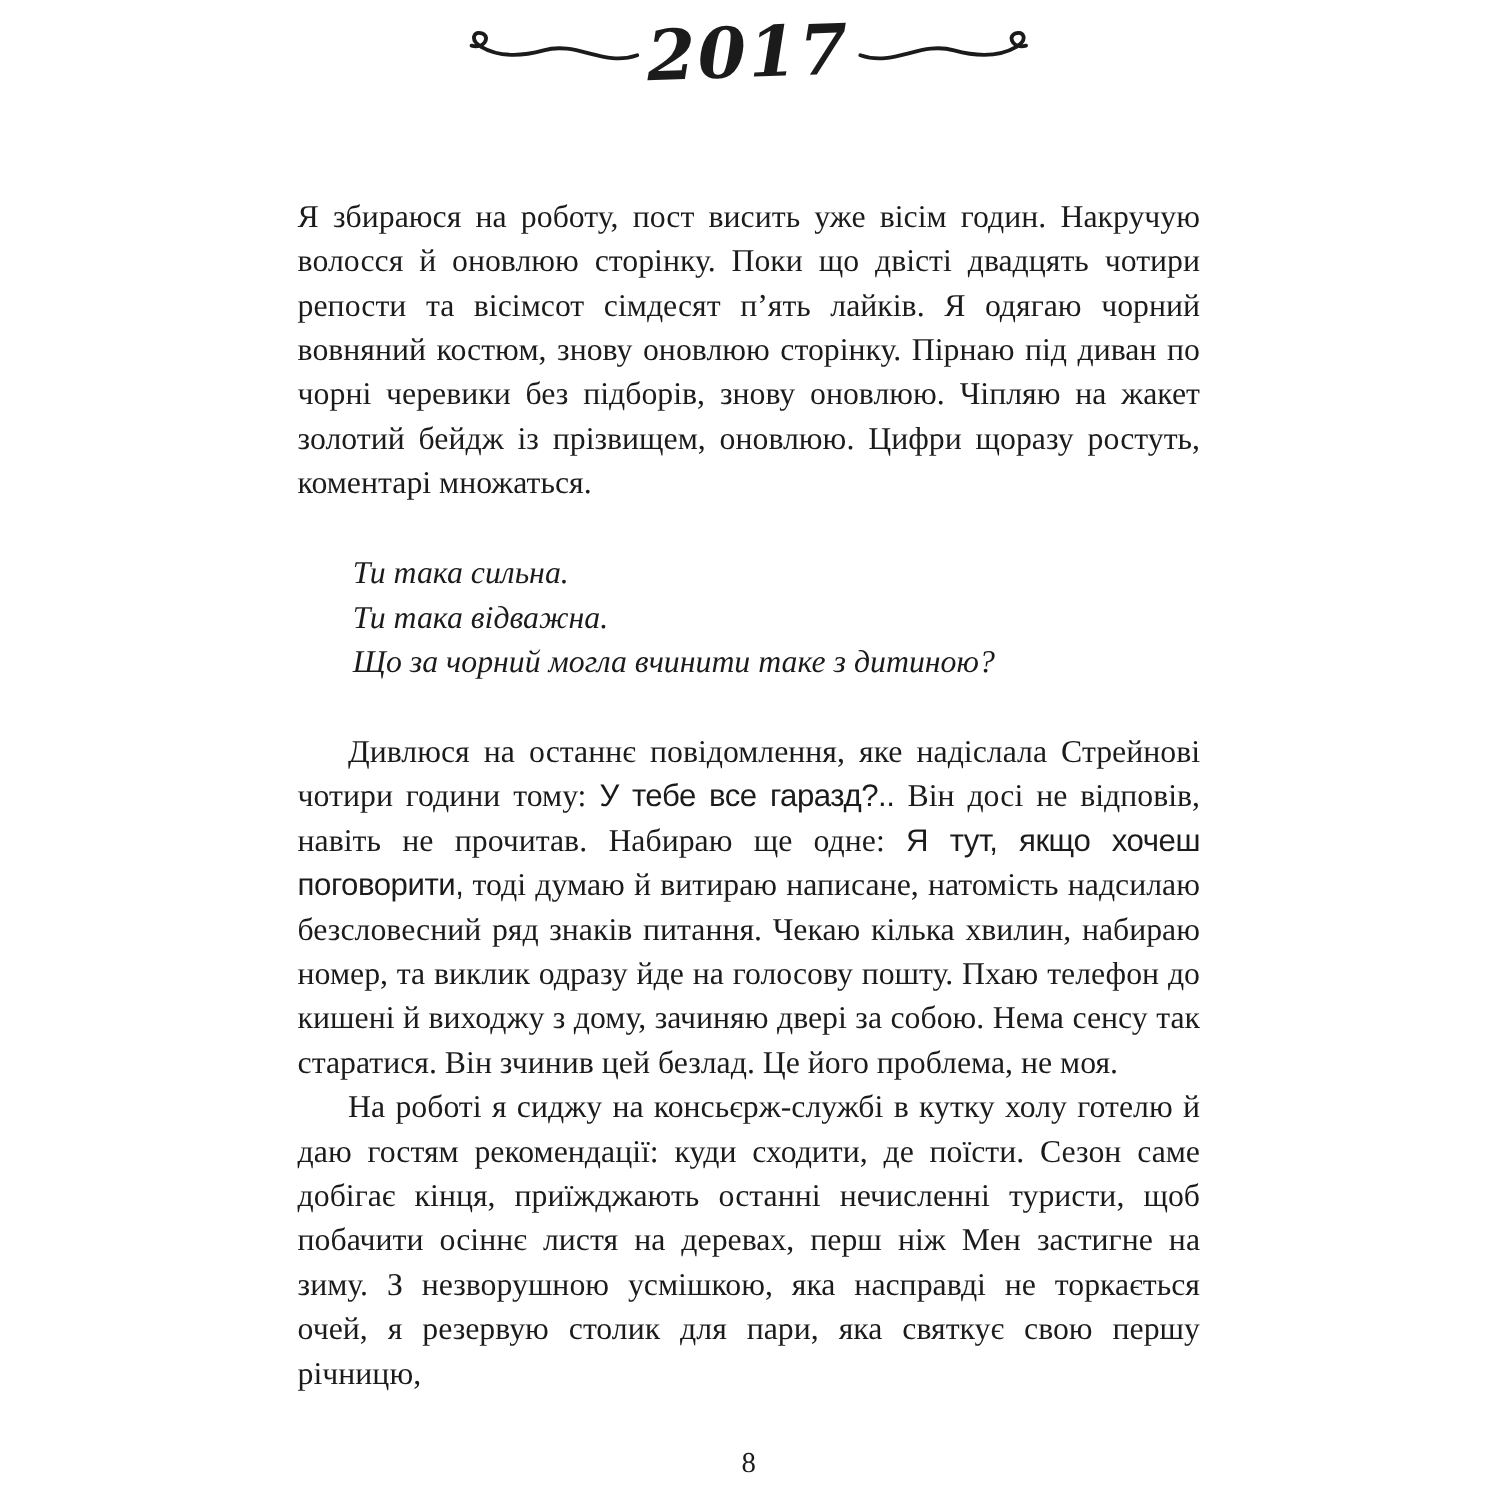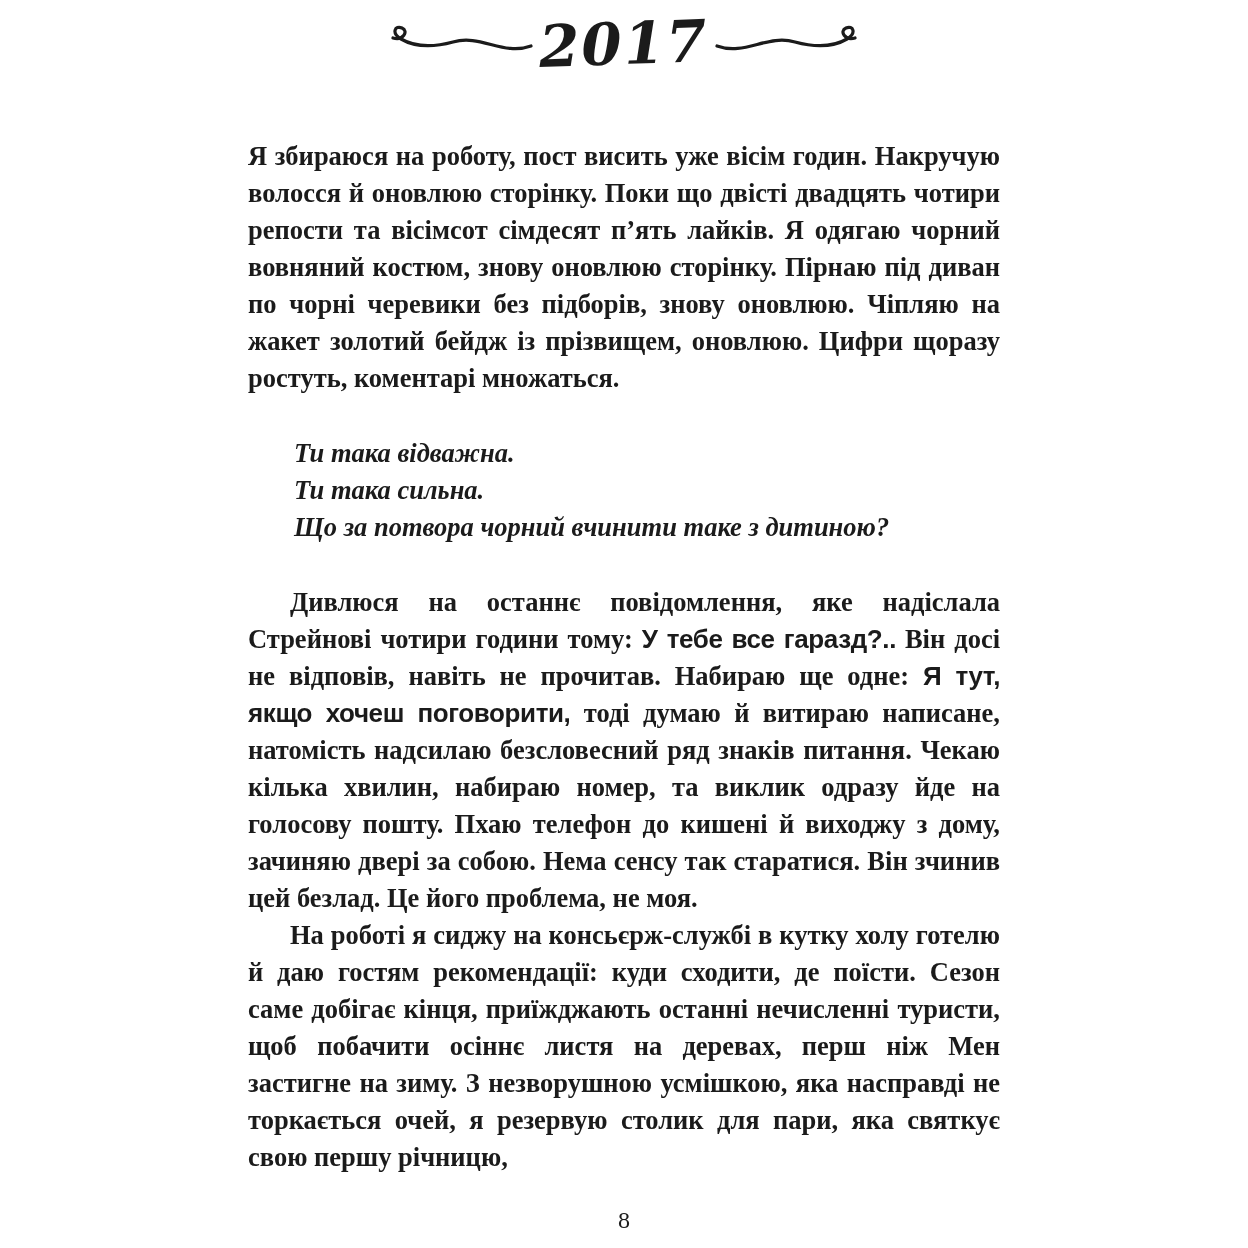--- a/index.html
+++ b/index.html
@@ -39,25 +39,24 @@
     font-style: italic;
     font-weight: bold;
     font-size: 58px;
     line-height: 1;
     margin: 0 6px;
     letter-spacing: 2px;
     transform: rotate(-2deg);
   }
   .text-block {
     width: 752px;
-    margin: 56px auto 0 auto;
+    margin: 80px auto 0 auto;
     font-size: 26.5px;
     line-height: 37px;
     text-align: justify;
-    font-weight: bold;
   }
   .para {
     margin: 0;
   }
   .para.indent {
     text-indent: 42px;
   }
   .quote {
     margin: 38px 0 38px 0;
     padding-left: 46px;
@@ -94,23 +93,23 @@
     <svg class="flourish right" width="150" height="44" viewBox="0 0 150 44" aria-hidden="true">
       <path d="M148,24 C120,34 98,12 70,20 C48,26 30,24 18,17 C8,11 12,3 19,6 C26,9 20,19 10,16" fill="none" stroke="#1b1b1b" stroke-width="3.2" stroke-linecap="round"></path>
     </svg>
   </header>
 
   <main class="text-block">
 
     <p class="para no-indent">Я збираюся на роботу, пост висить уже вісім годин. Накручую волосся й оновлюю сторінку. Поки що двісті двадцять чотири репости та вісімсот сімдесят п’ять лайків. Я одягаю чорний вовняний костюм, знову оновлюю сторінку. Пірнаю під диван по чорні черевики без підборів, знову оновлюю. Чіпляю на жакет золотий бейдж із прізвищем, оновлюю. Цифри щоразу ростуть, коментарі множаться.</p>
 
     <div class="quote">
+      <div class="quote-line">Ти така сильна.</div>
       <div class="quote-line">Ти така відважна.</div>
-      <div class="quote-line">Ти така сильна.</div>
-      <div class="quote-line">Що за потвора чорний вчинити таке з дитиною?</div>
+      <div class="quote-line">Що за чорний могла вчинити таке з дитиною?</div>
     </div>
 
     <p class="para indent"><span>Дивлюся на останнє повідомлення, яке надіслала Стрейнові чотири години тому: </span><span class="msg">У тебе все гаразд?..</span><span> Він досі не відповів, навіть не прочитав. Набираю ще одне: </span><span class="msg">Я тут, якщо хочеш поговорити,</span><span> тоді думаю й витираю написане, натомість надсилаю безсловесний ряд знаків питання. Чекаю кілька хвилин, набираю номер, та виклик одразу йде на голосову пошту. Пхаю телефон до кишені й виходжу з дому, зачиняю двері за собою. Нема сенсу так старатися. Він зчинив цей безлад. Це його проблема, не моя.</span></p>
 
     <p class="para indent">На роботі я сиджу на консьєрж-службі в кутку холу готелю й даю гостям рекомендації: куди сходити, де поїсти. Сезон саме добігає кінця, приїжджають останні нечисленні туристи, щоб побачити осіннє листя на деревах, перш ніж Мен застигне на зиму. З незворушною усмішкою, яка насправді не торкається очей, я резервую столик для пари, яка святкує свою першу річницю,</p>
 
   </main>
 
   <footer class="page-footer">
     <div class="page-number">8</div>

